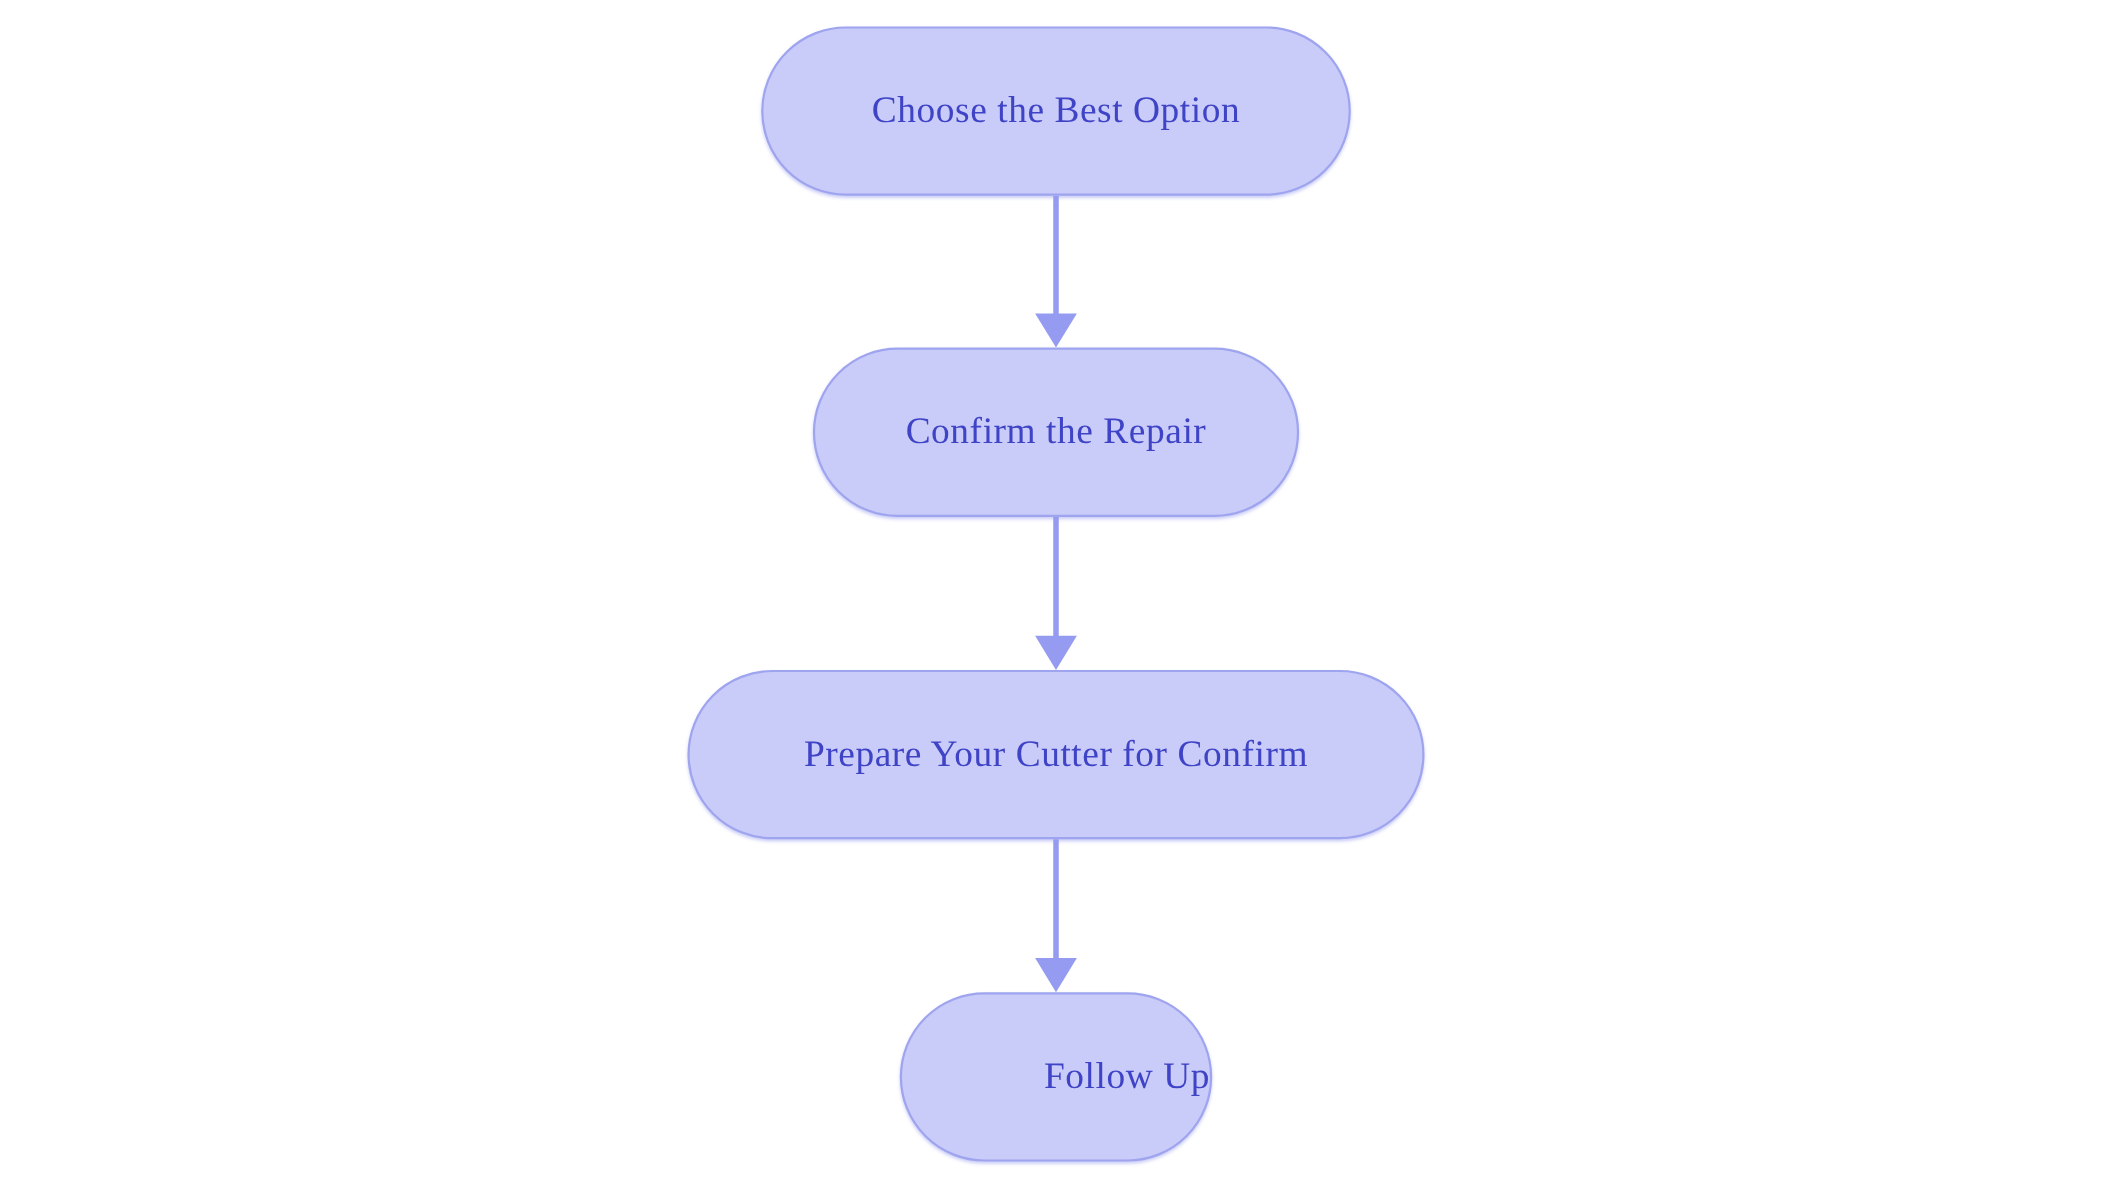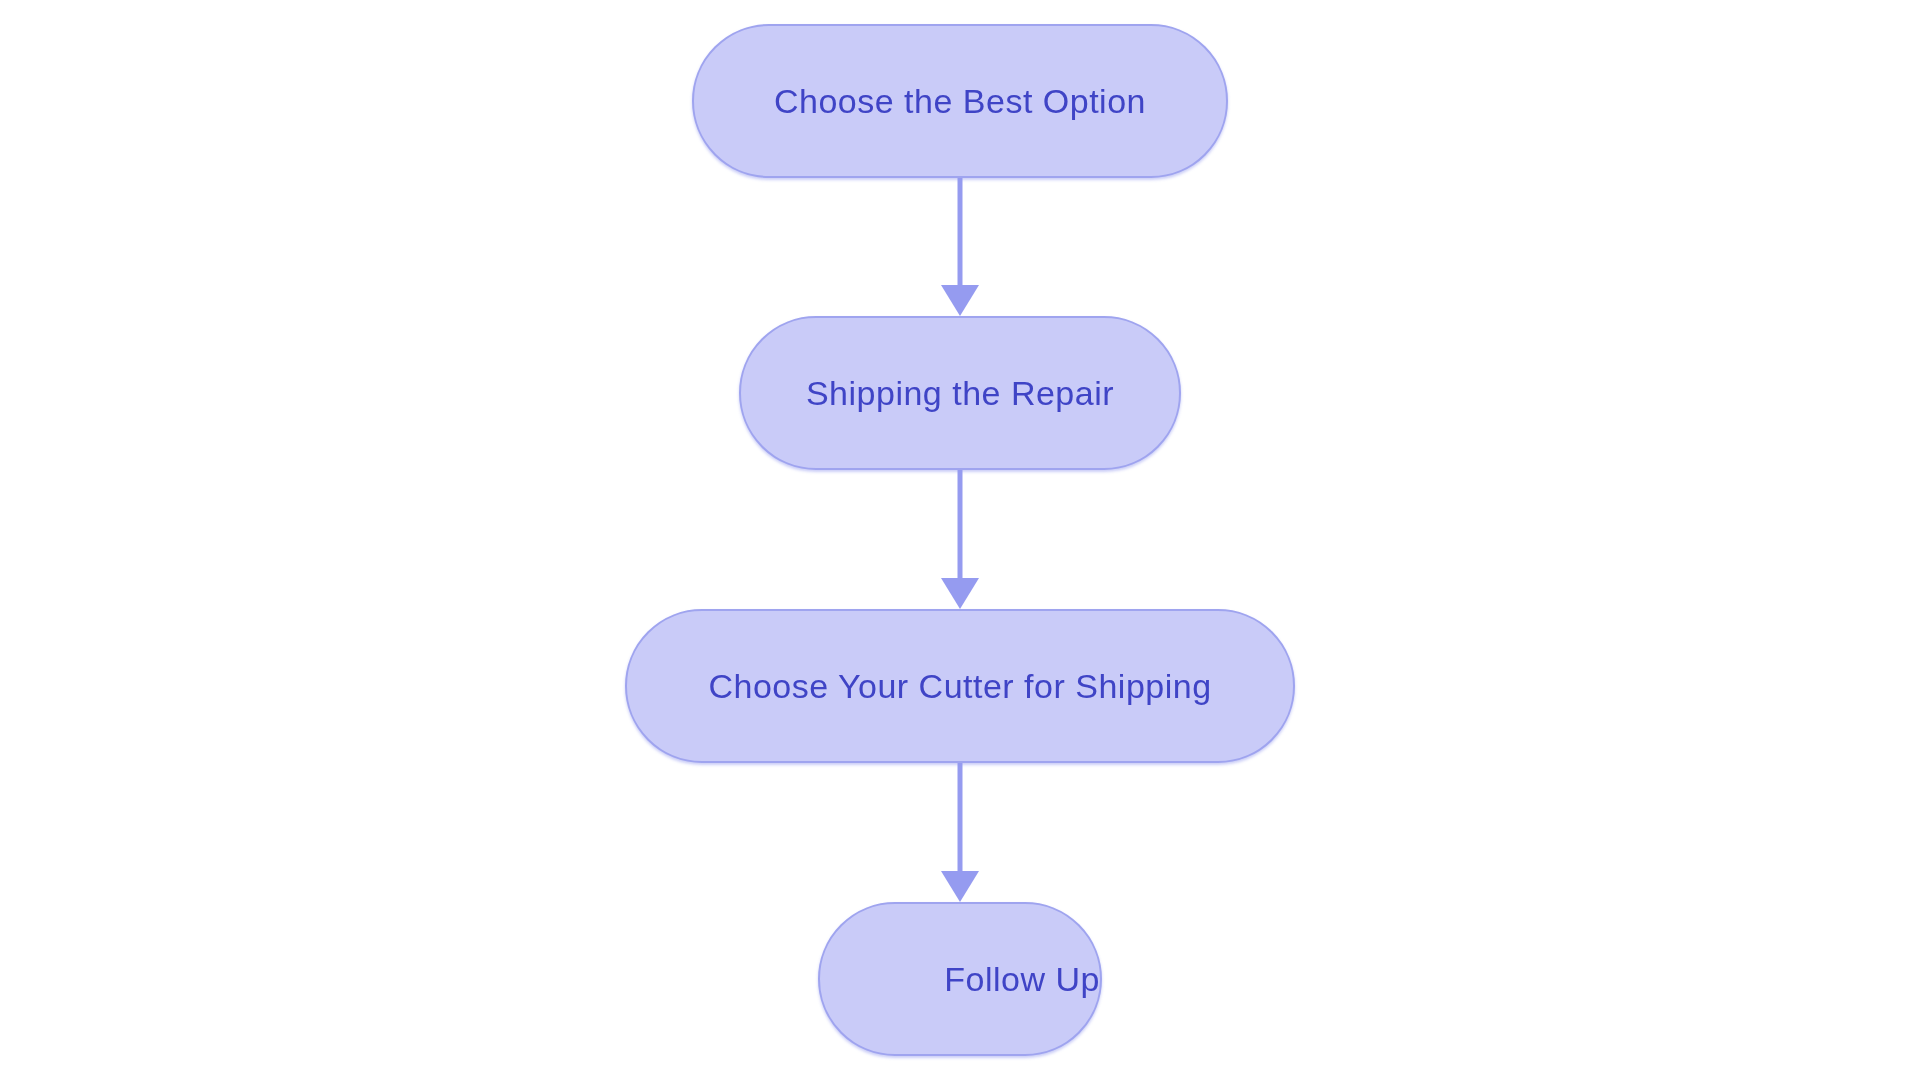--- a/index.html
+++ b/index.html
@@ -30,20 +30,21 @@
     border-radius: 80px;
     box-shadow: 0 2px 3px rgba(140, 146, 238, 0.45);
     display: flex;
     align-items: center;
     justify-content: center;
     color: var(--node-text);
     font-size: 34px;
     letter-spacing: 0.5px;
     white-space: nowrap;
     text-align: center;
+    font-family: Liberation Serif, serif;
   }
   .node-1 { top: 24px;  width: 536px; height: 154px; }
   .node-2 { top: 316px; width: 442px; height: 154px; }
   .node-3 { top: 609px; width: 670px; height: 154px; }
   .node-4 { top: 902px; width: 284px; height: 154px; justify-content: flex-end; }
 
   .connector {
     position: absolute;
     left: 50%;
     transform: translateX(-50%);
@@ -81,30 +82,30 @@
   <div class="node node-1">
     <span>Choose the Best Option</span>
   </div>
 
   <div class="connector connector-1">
     <div class="line"></div>
     <div class="head"></div>
   </div>
 
   <div class="node node-2">
-    <span>Shipping the Repair</span>
+    <span>Confirm the Repair</span>
   </div>
 
   <div class="connector connector-2">
     <div class="line"></div>
     <div class="head"></div>
   </div>
 
   <div class="node node-3">
-    <span>Choose Your Cutter for Shipping</span>
+    <span>Prepare Your Cutter for Confirm</span>
   </div>
 
   <div class="connector connector-3">
     <div class="line"></div>
     <div class="head"></div>
   </div>
 
   <div class="node node-4">
     <span>Follow Up</span>
   </div>

